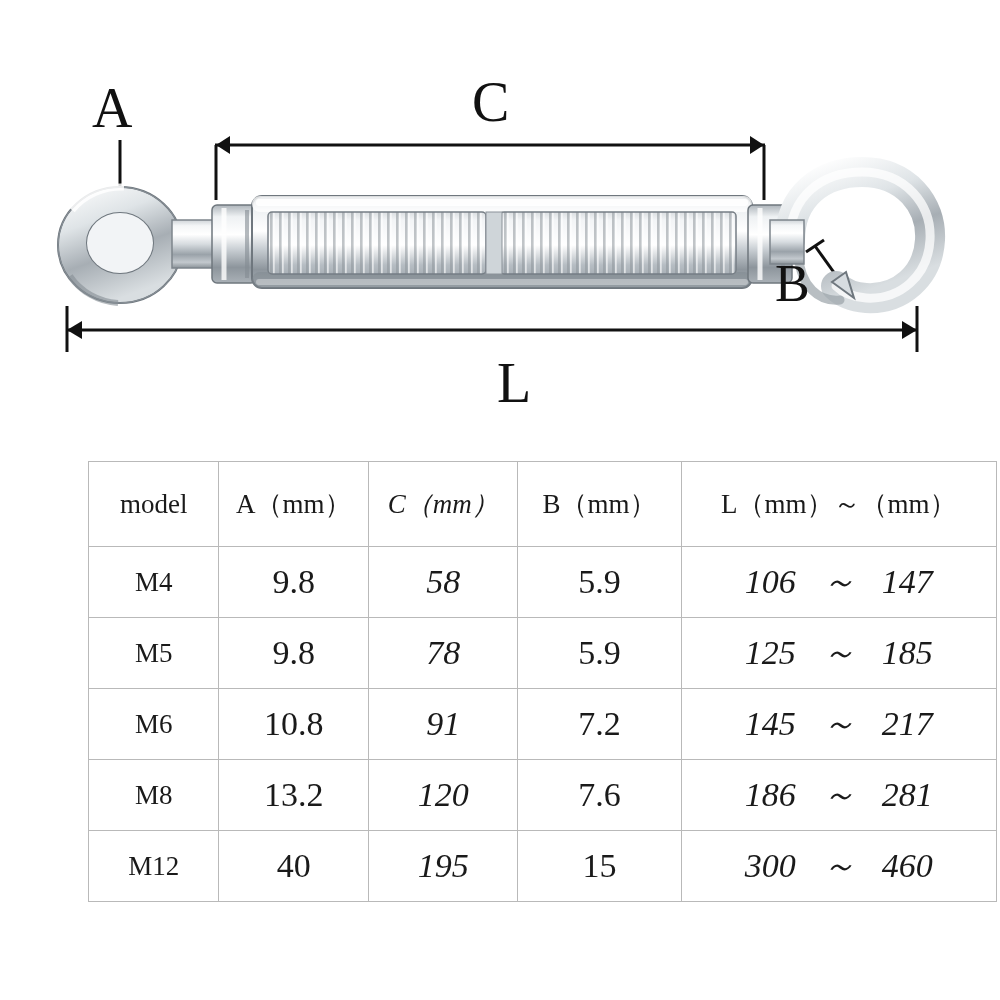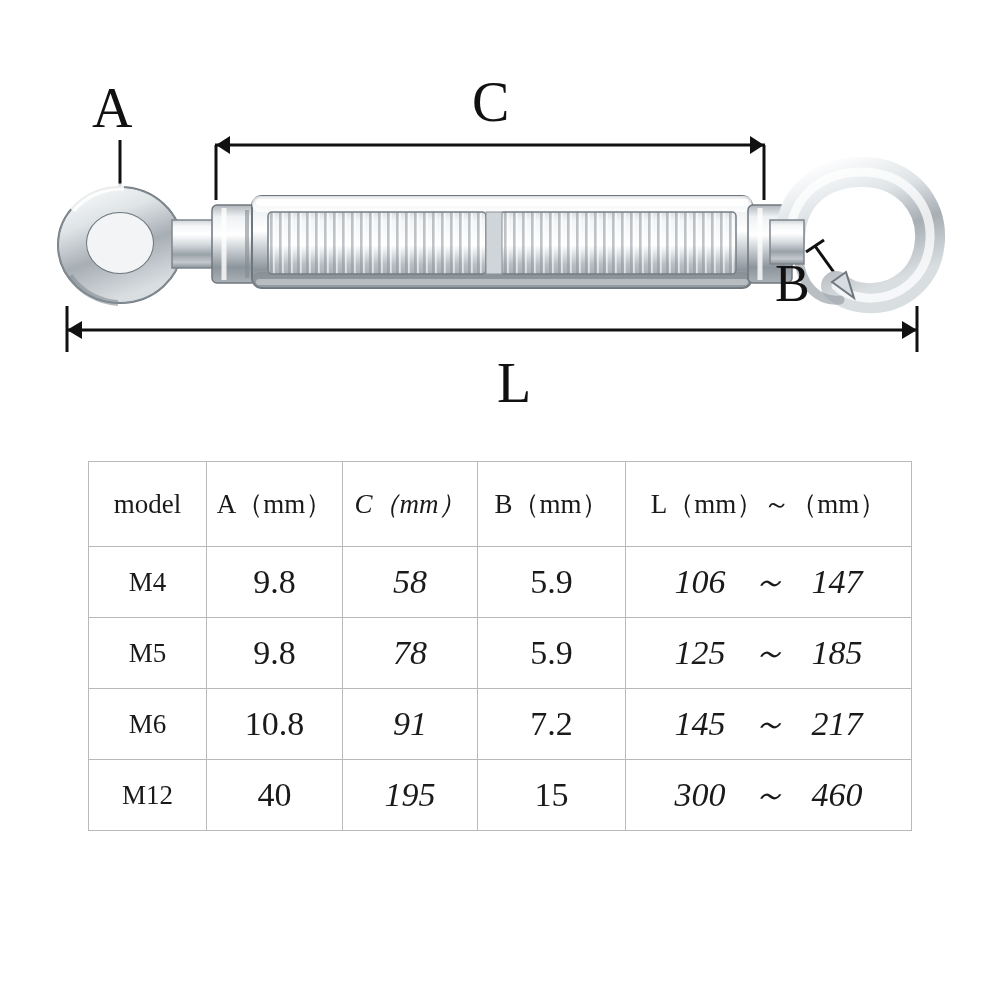--- a/index.html
+++ b/index.html
@@ -38,21 +38,21 @@
   #label-A { left: 92px;  top: 80px;  font-size: 56px; }
   #label-C { left: 472px; top: 74px;  font-size: 56px; }
   #label-B { left: 775px; top: 258px; font-size: 52px; }
   #label-L { left: 497px; top: 355px; font-size: 56px; }
 
   
   #spec-table {
     position: absolute;
     left: 88px;
     top: 461px;
-    width: 824px;
+    width: 909px;
     border-collapse: collapse;
     background: #fff;
     border-radius: 18px;
   }
   #spec-table td, #spec-table th {
     border: 1px solid #b9b9b9;
     text-align: center;
     font-family: "Liberation Serif", serif;
     font-weight: 400;
     color: #1a1a1a;
@@ -266,20 +266,33 @@
         <td class="col-b">7.2</td>
         <td class="col-l">
           <div class="l-cell">
             <span>145</span>
             <span>～</span>
             <span>217</span>
           </div>
         </td>
       </tr>
       <tr>
+        <td class="col-model">M8</td>
+        <td class="col-a">13.2</td>
+        <td class="col-c">120</td>
+        <td class="col-b">7.6</td>
+        <td class="col-l">
+          <div class="l-cell">
+            <span>186</span>
+            <span>～</span>
+            <span>281</span>
+          </div>
+        </td>
+      </tr>
+      <tr>
         <td class="col-model">M12</td>
         <td class="col-a">40</td>
         <td class="col-c">195</td>
         <td class="col-b">15</td>
         <td class="col-l">
           <div class="l-cell">
             <span>300</span>
             <span>～</span>
             <span>460</span>
           </div>

